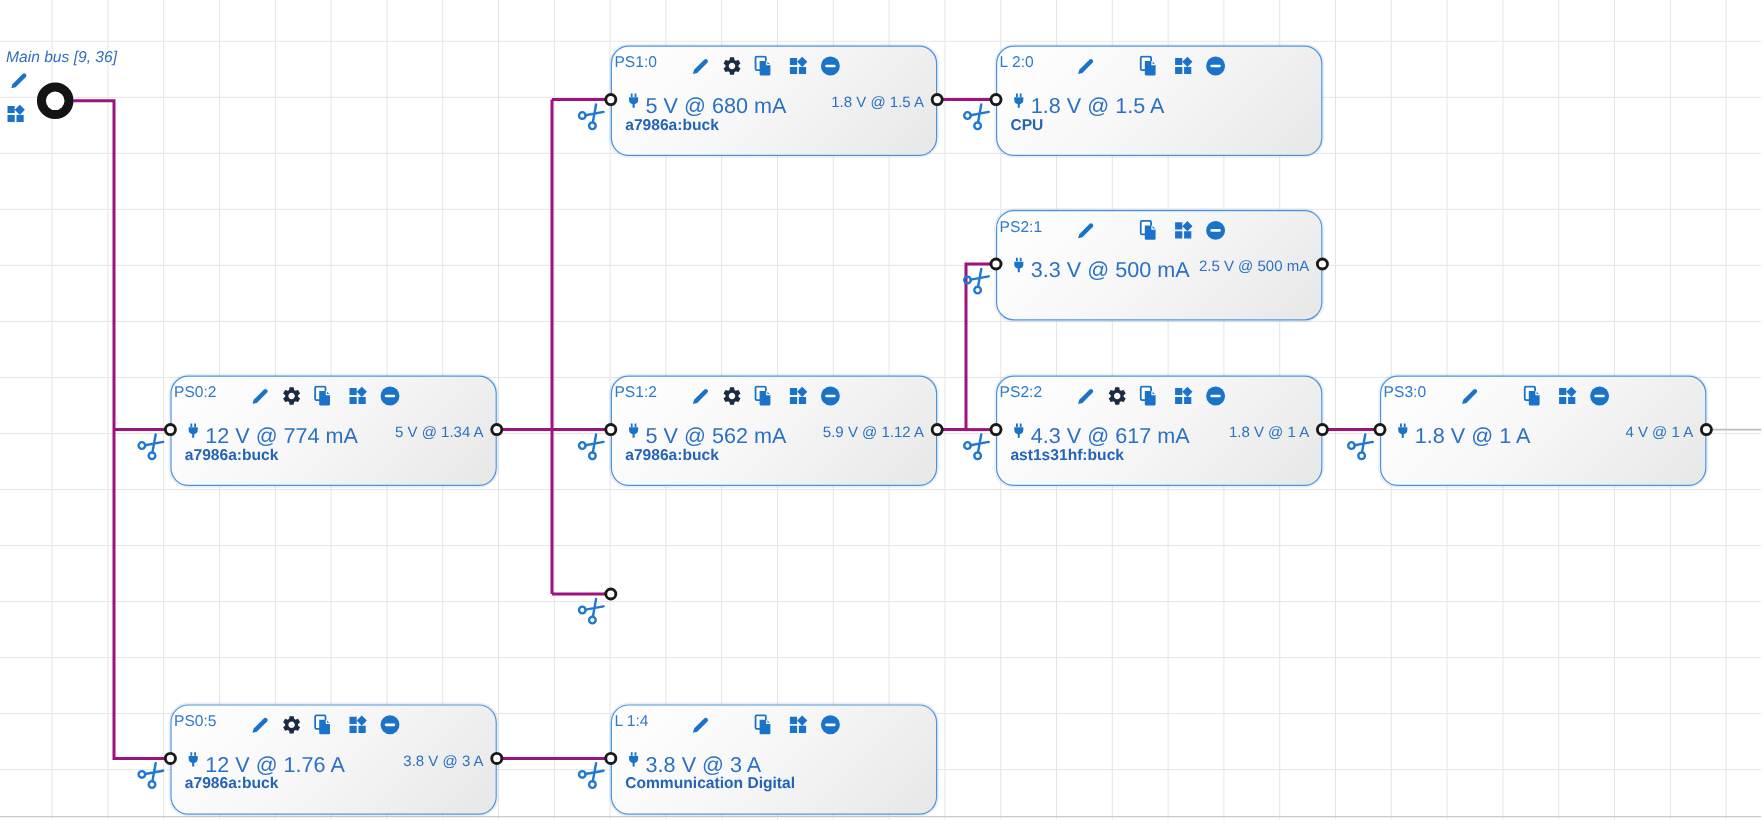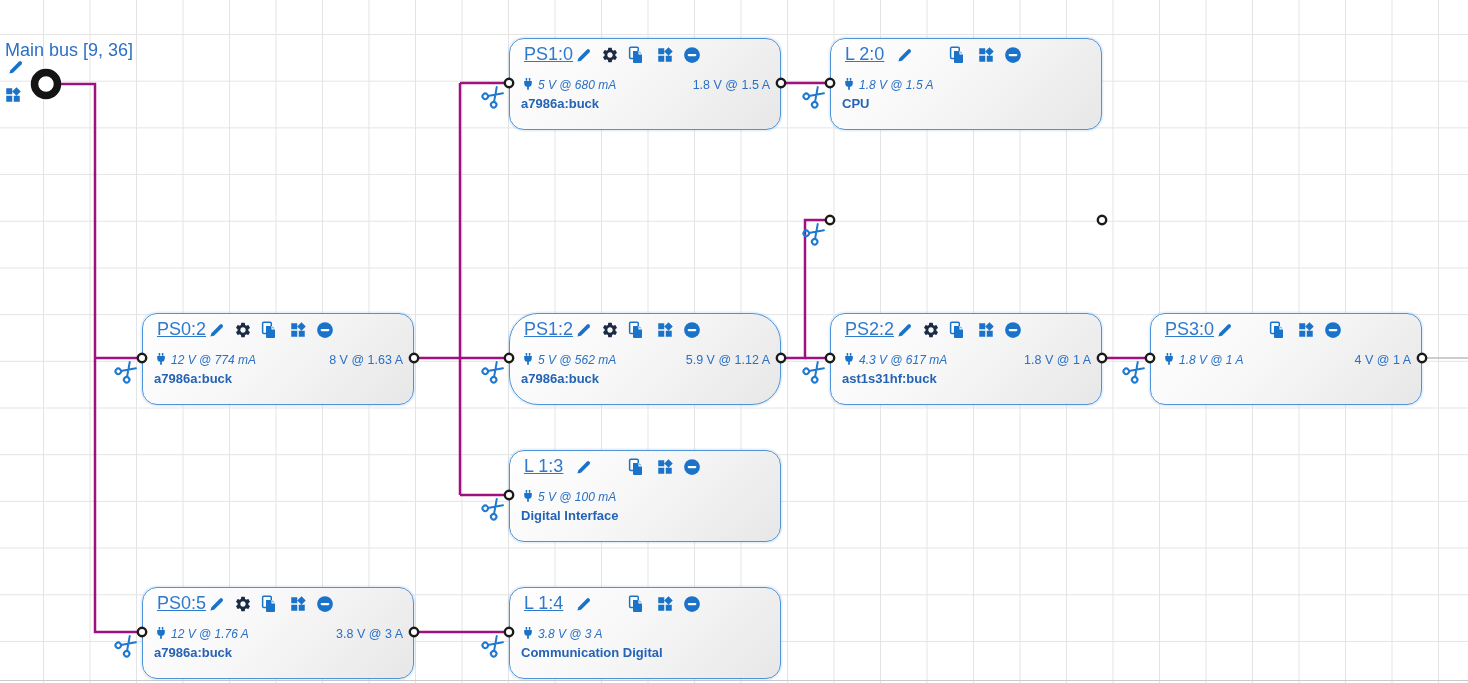--- a/index.html
+++ b/index.html
@@ -15,33 +15,33 @@
   }
   svg.layer{position:absolute;left:0;top:0;width:1468px;height:683px;pointer-events:none;}
   #wire-layer{z-index:1;}
   #overlay-layer{z-index:3;}
   .node{
     position:absolute;width:272px;height:92px;box-sizing:border-box;z-index:2;
     border:1.5px solid #4e94d8;border-radius:15px;
     background:linear-gradient(135deg,#ffffff 0%,#f7f7f7 45%,#e7e7e7 100%);
     box-shadow:0 0 0 1.5px rgba(120,170,220,.18);
   }
-  .node-title{position:absolute;left:14px;top:5px;font-size:18px;color:#2e79cd;white-space:nowrap;text-decoration:underline;}
+  .node-title{position:absolute;left:2px;top:5px;font-size:13px;color:#2e79cd;white-space:nowrap;}
   .hicon{position:absolute;top:7px;width:18px;height:18px;color:#1a73c8;}
   .hicon.pencil{left:65px;}
   .hicon.gear{left:91px;color:#1c2b45;}
   .hicon.copy{left:117px;}
   .hicon.widgets{left:146px;}
   .hicon.minus{left:173px;}
   .plug{position:absolute;left:11px;top:36px;width:14px;height:18px;color:#1a73c8;}
-  .in-text{position:absolute;left:28px;top:39px;font-size:12px;color:#2b70c5;white-space:nowrap;font-style:italic;}
+  .in-text{position:absolute;left:28px;top:39px;font-size:18px;color:#2b70c5;white-space:nowrap;}
   .out-text{position:absolute;right:10px;top:39px;font-size:12.5px;color:#2b70c5;white-space:nowrap;}
   .part-text{position:absolute;left:11px;top:57px;font-size:13px;font-weight:bold;color:#2463b5;white-space:nowrap;}
   
-  #main-bus-label{position:absolute;left:5px;top:40px;font-size:18px;color:#2b70c5;z-index:2;white-space:nowrap;}
+  #main-bus-label{position:absolute;left:5px;top:40px;font-size:13px;color:#2b70c5;z-index:2;white-space:nowrap;font-style:italic;}
   .bus-icon{position:absolute;width:18px;height:18px;color:#1a73c8;z-index:2;}
   #bus-edit{left:7px;top:58px;}
   #bus-widgets{left:4px;top:86px;}
 </style>
 </head>
 <body>
 
 <svg width="0" height="0" style="position:absolute" aria-hidden="true">
   <defs>
     <symbol id="i-pencil" viewBox="0 0 24 24">
@@ -142,20 +142,42 @@
     <svg class="hicon minus">
         <use href="#i-minus"></use>
       </svg>
     <svg class="plug">
         <use href="#i-plug"></use>
       </svg>
     <span class="in-text">1.8 V @ 1.5 A</span>
 
     <span class="part-text">CPU</span>
   </div>
+    <div class="node" style="left: 830px; top: 175px;">
+    <span class="node-title">PS2:1</span>
+    <svg class="hicon pencil">
+        <use href="#i-pencil"></use>
+      </svg>
+
+    <svg class="hicon copy">
+        <use href="#i-copy"></use>
+      </svg>
+    <svg class="hicon widgets">
+        <use href="#i-widgets"></use>
+      </svg>
+    <svg class="hicon minus">
+        <use href="#i-minus"></use>
+      </svg>
+    <svg class="plug">
+        <use href="#i-plug"></use>
+      </svg>
+    <span class="in-text">3.3 V @ 500 mA</span>
+    <span class="out-text">2.5 V @ 500 mA</span>
+
+  </div>
     <div class="node" style="left: 142px; top: 313px;">
     <span class="node-title">PS0:2</span>
     <svg class="hicon pencil">
         <use href="#i-pencil"></use>
       </svg>
     <svg class="hicon gear">
         <use href="#i-gear"></use>
       </svg>
     <svg class="hicon copy">
         <use href="#i-copy"></use>
@@ -163,24 +185,24 @@
     <svg class="hicon widgets">
         <use href="#i-widgets"></use>
       </svg>
     <svg class="hicon minus">
         <use href="#i-minus"></use>
       </svg>
     <svg class="plug">
         <use href="#i-plug"></use>
       </svg>
     <span class="in-text">12 V @ 774 mA</span>
-    <span class="out-text">8 V @ 1.63 A</span>
+    <span class="out-text">5 V @ 1.34 A</span>
     <span class="part-text">a7986a:buck</span>
   </div>
-    <div class="node" style="left: 509px; top: 313px; border-radius: 29px;">
+    <div class="node" style="left: 509px; top: 313px;">
     <span class="node-title">PS1:2</span>
     <svg class="hicon pencil">
         <use href="#i-pencil"></use>
       </svg>
     <svg class="hicon gear">
         <use href="#i-gear"></use>
       </svg>
     <svg class="hicon copy">
         <use href="#i-copy"></use>
       </svg>
@@ -235,42 +257,20 @@
       </svg>
     <svg class="hicon minus">
         <use href="#i-minus"></use>
       </svg>
     <svg class="plug">
         <use href="#i-plug"></use>
       </svg>
     <span class="in-text">1.8 V @ 1 A</span>
     <span class="out-text">4 V @ 1 A</span>
 
-  </div>
-    <div class="node" style="left: 509px; top: 450px;">
-    <span class="node-title">L 1:3</span>
-    <svg class="hicon pencil">
-        <use href="#i-pencil"></use>
-      </svg>
-
-    <svg class="hicon copy">
-        <use href="#i-copy"></use>
-      </svg>
-    <svg class="hicon widgets">
-        <use href="#i-widgets"></use>
-      </svg>
-    <svg class="hicon minus">
-        <use href="#i-minus"></use>
-      </svg>
-    <svg class="plug">
-        <use href="#i-plug"></use>
-      </svg>
-    <span class="in-text">5 V @ 100 mA</span>
-
-    <span class="part-text">Digital Interface</span>
   </div>
     <div class="node" style="left: 142px; top: 587px;">
     <span class="node-title">PS0:5</span>
     <svg class="hicon pencil">
         <use href="#i-pencil"></use>
       </svg>
     <svg class="hicon gear">
         <use href="#i-gear"></use>
       </svg>
     <svg class="hicon copy">

